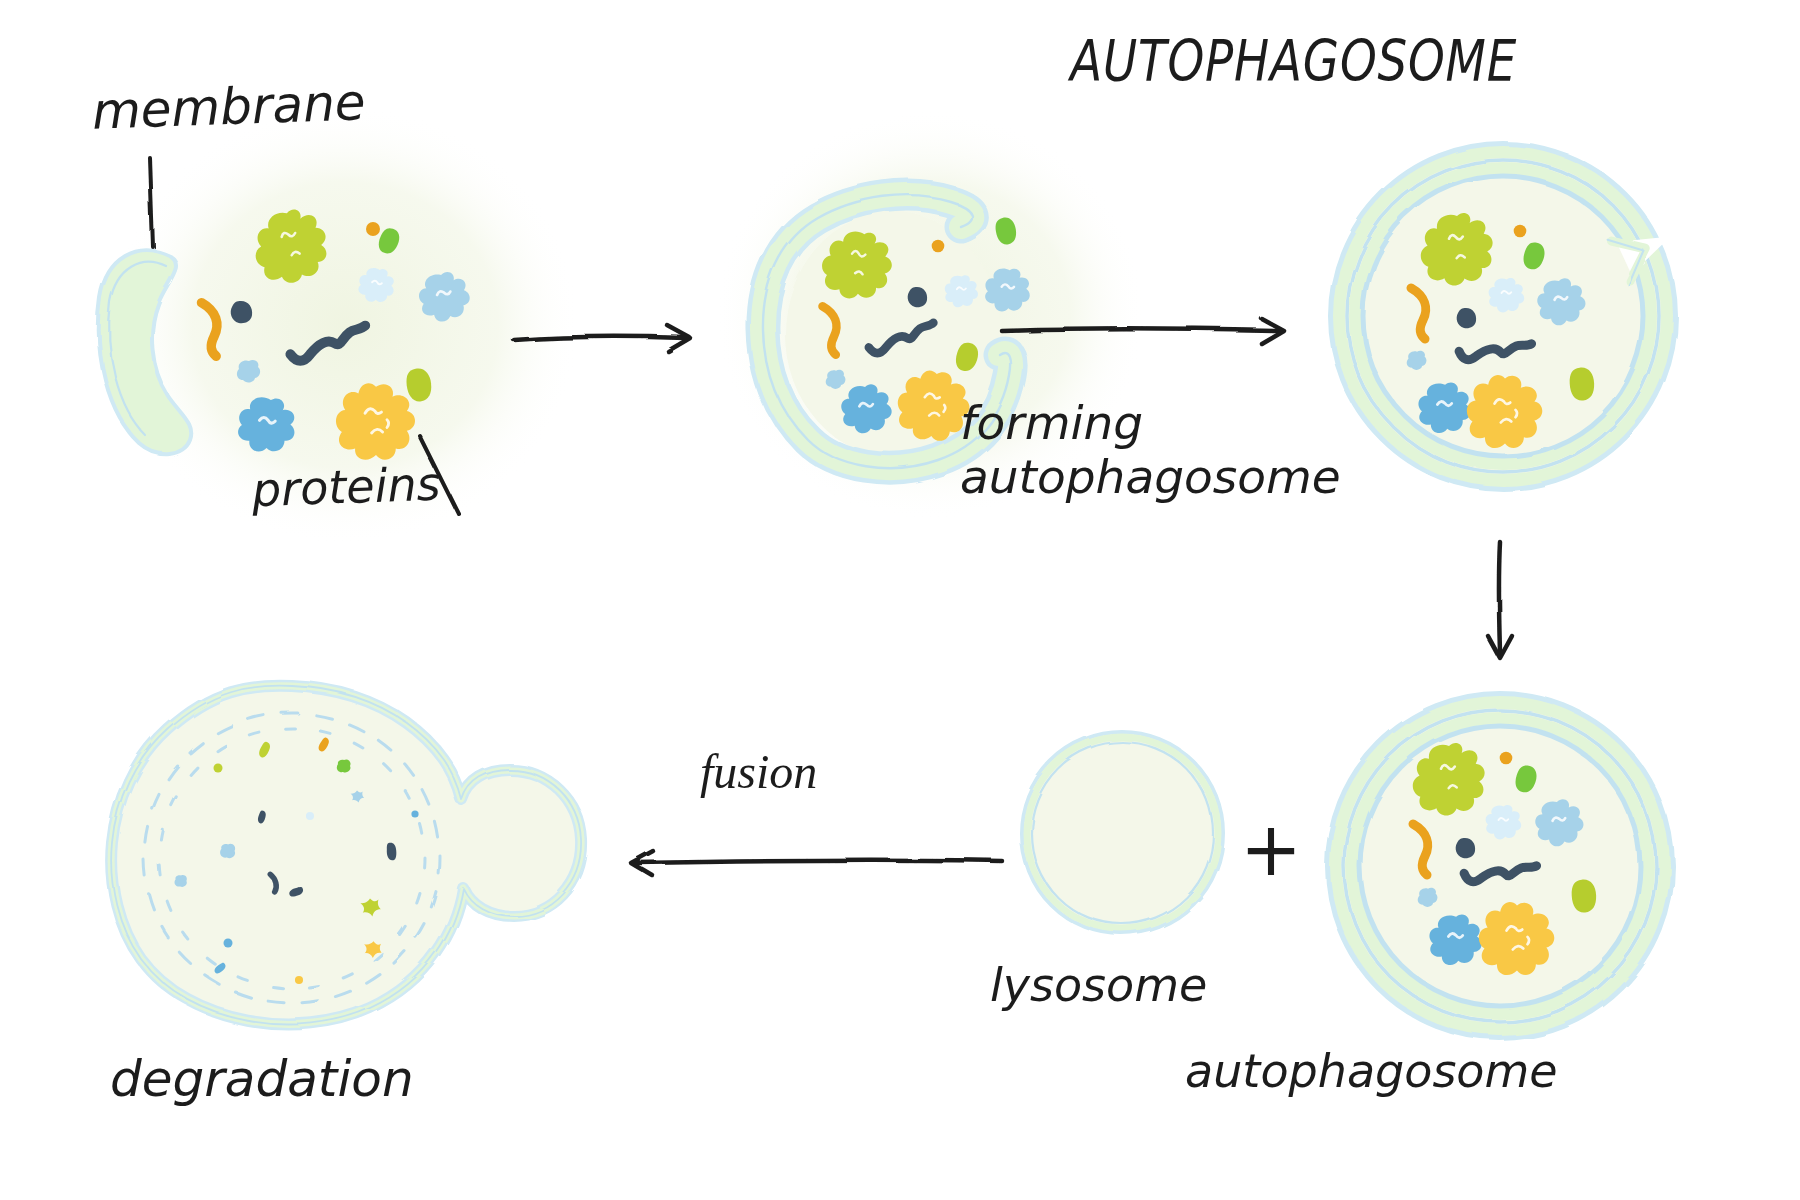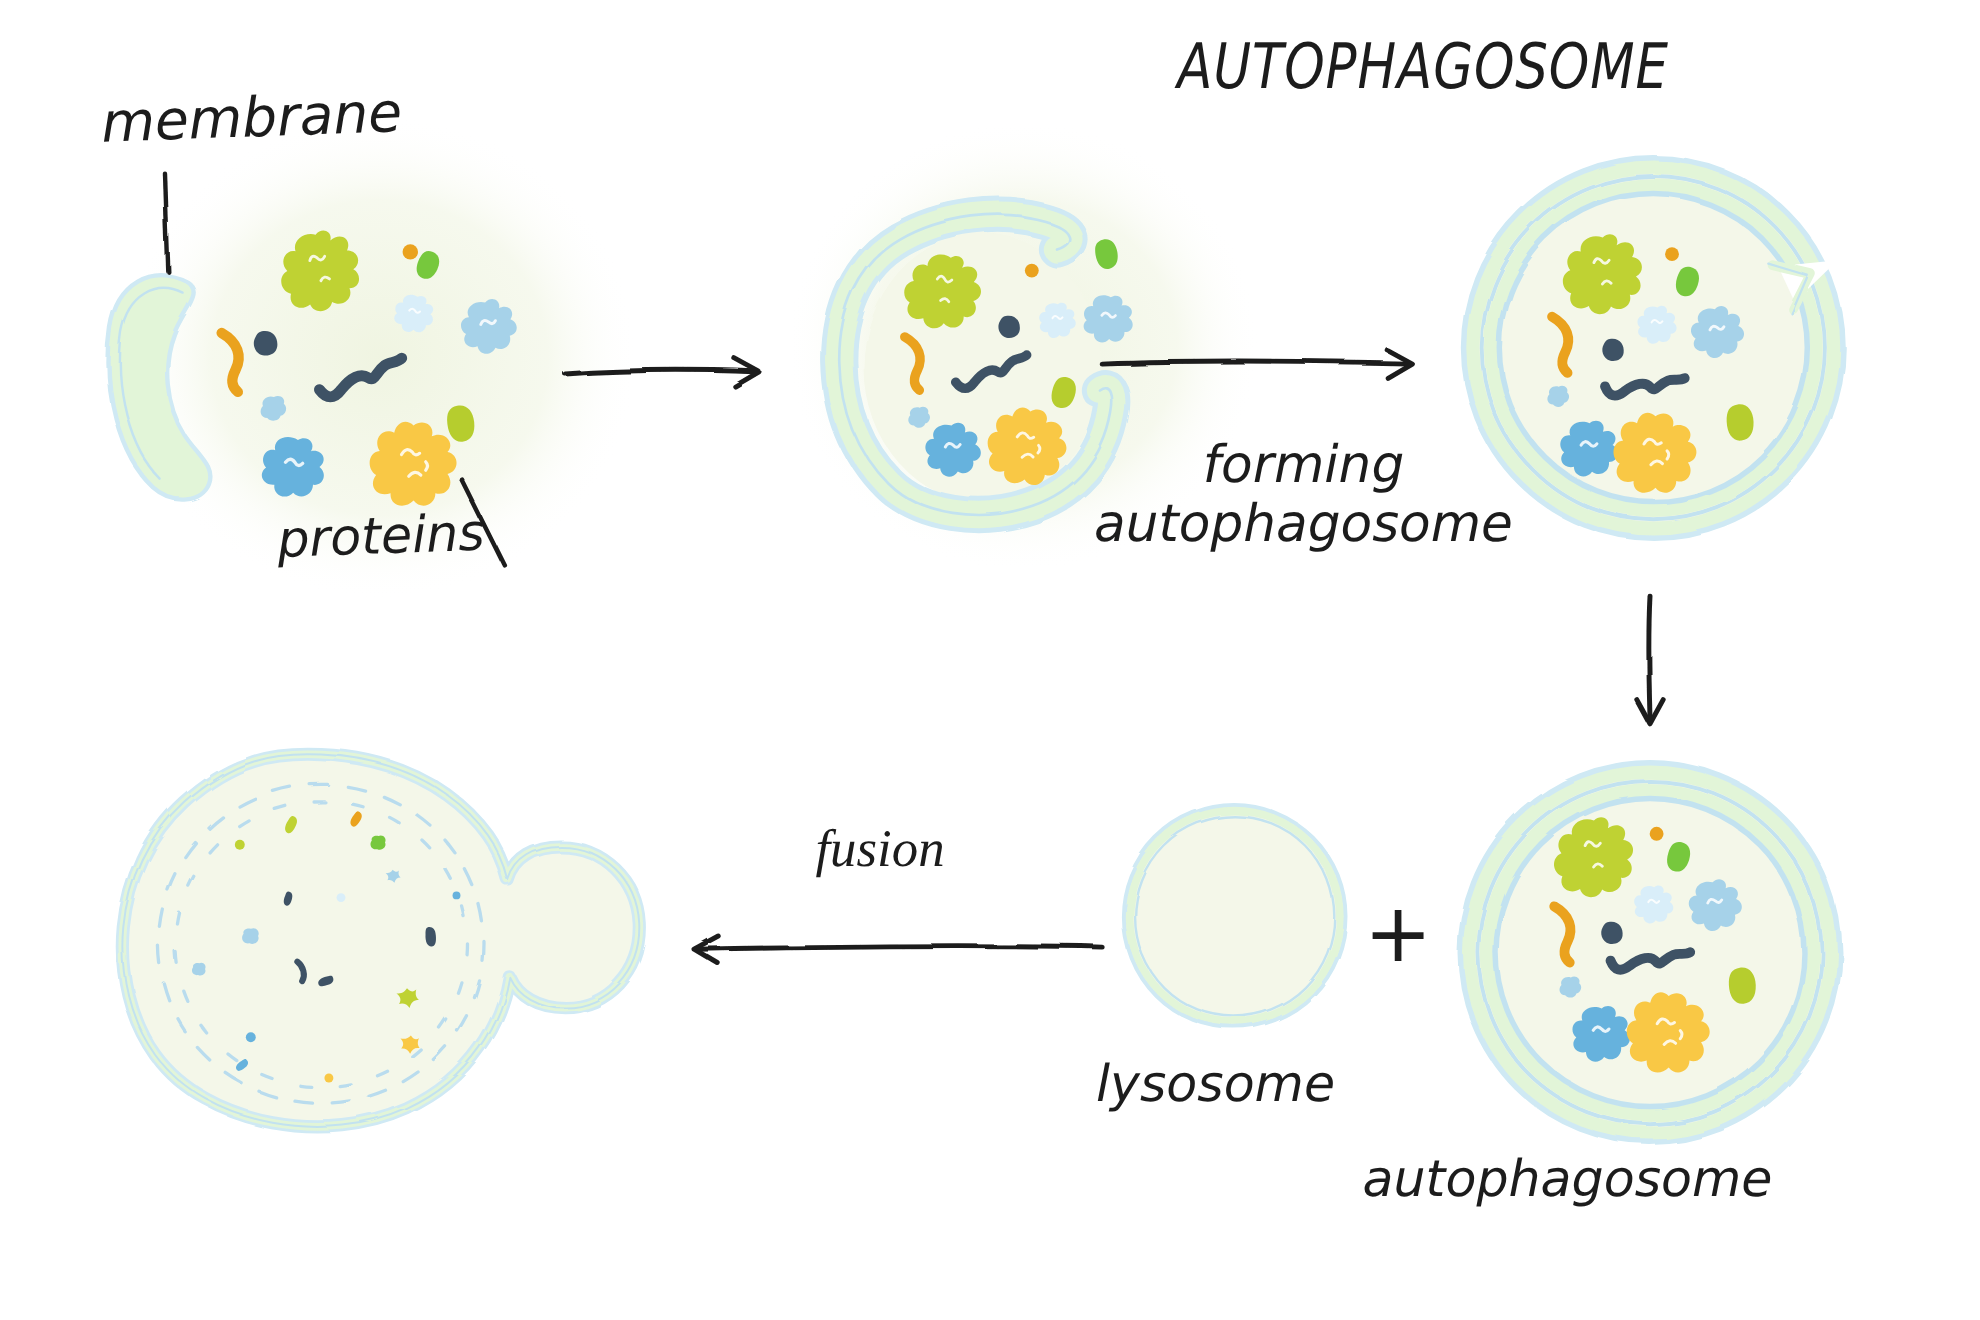--- a/index.html
+++ b/index.html
@@ -1,20 +1,20 @@
 <!DOCTYPE html>
 <html style="--ink: #1c1c1c; --interior: #f4f7e9; --membrane-green: #e2f5d8; --membrane-blue: #cfe9f4; --membrane-blue-thin: #c2e2f0; --glow: #eff4e0; --protein-lime: #bfd233; --protein-lime-oval: #b6cd2e; --protein-yellow: #f9c845; --protein-green: #77c83d; --protein-blue: #66b2dd; --protein-blue-light: #a6d2e9; --protein-cyan: #d9eef9; --protein-navy: #3e5265; --protein-orange: #eaa21e; --dashed-ring: #b9dcee;"><head>
 <meta charset="utf-8">
 <style>
   html,body{margin:0;padding:0;background:#ffffff;}
   .stage{position:relative;width:1800px;height:1200px;background:#fff;overflow:hidden;
          font-family:"DejaVu Sans",sans-serif;color:var(--ink);padding-left:23px;}
   svg.art{position:absolute;left:0;top:0;}
   .lbl{position:absolute;font-style:italic;white-space:nowrap;color:var(--ink);}
-  .lbl.center{white-space:normal;text-align:center;}
+  .lbl.center{white-space:normal;text-align:left;}
   #title{left:1026px;top:28px;width:492px;text-align:center;font-size:57px;font-style:italic;
          transform:scaleX(.82);transform-origin:center;letter-spacing:1px;}
   #lbl-membrane{left:92px;top:78px;font-size:50px;transform:rotate(-2deg);}
   #lbl-proteins{left:252px;top:460px;font-size:46px;transform:rotate(-2deg);}
   #lbl-forming{left:960px;top:396px;width:450px;font-size:47px;line-height:1.14;}
   #lbl-fusion{left:700px;top:744px;width:200px;font-size:48px;font-family:Liberation Serif, serif;}
   #lbl-lysosome{left:990px;top:958px;width:230px;font-size:46px;}
   #lbl-autophagosome{left:1185px;top:1044px;width:480px;font-size:46px;}
   #lbl-degradation{left:110px;top:1050px;width:380px;font-size:50px;}
   #plus-sign{left:1240px;top:806px;font-size:74px;font-style:normal;font-weight:400;}
@@ -263,15 +263,16 @@
 <div class="lbl" id="title">AUTOPHAGOSOME</div>
 <div class="lbl" id="lbl-membrane">membrane</div>
 <div class="lbl" id="lbl-proteins">proteins</div>
 <div class="lbl center" id="lbl-forming">
   <div>forming</div>
   <div>autophagosome</div>
 </div>
 <div class="lbl center" id="lbl-fusion">fusion</div>
 <div class="lbl center" id="lbl-lysosome">lysosome</div>
 <div class="lbl center" id="lbl-autophagosome">autophagosome</div>
+<div class="lbl center" id="lbl-degradation">degradation</div>
 <div class="lbl" id="plus-sign">+</div>
 
 </div>
 
 </body></html>

